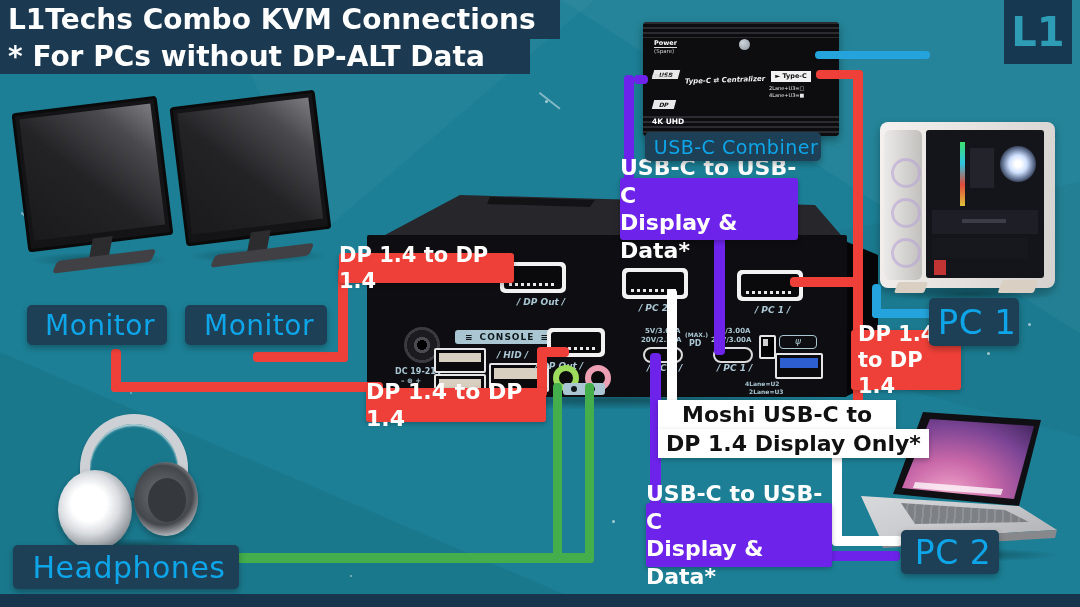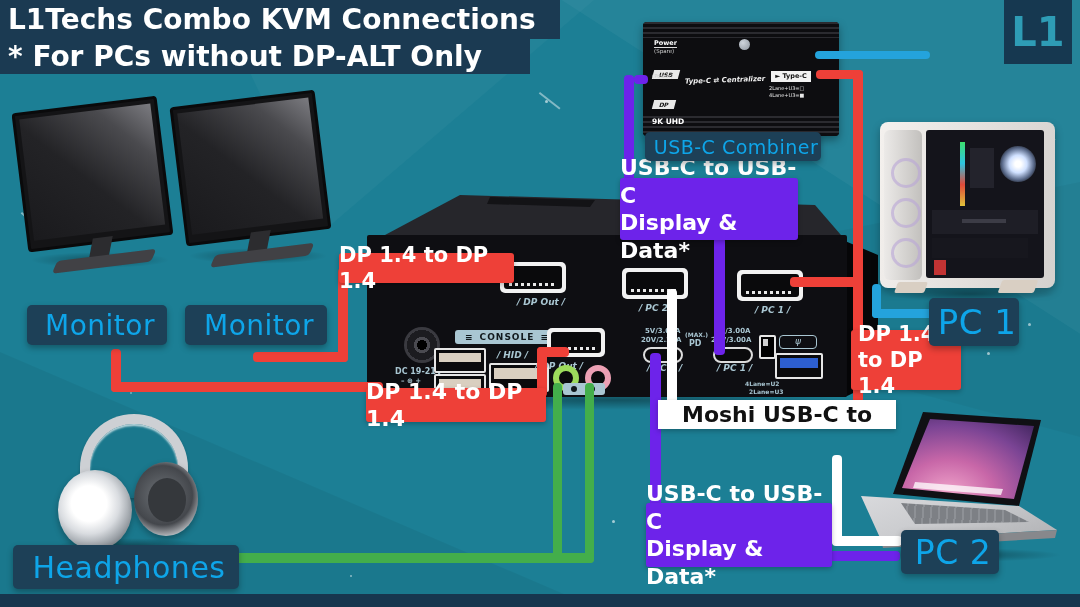--- a/index.html
+++ b/index.html
@@ -119,21 +119,21 @@
     <div class="abs" style="left:9px;top:51px;color:#cfcfcf;font-size:5.5px;">(Power)</div>
     <div class="abs" style="left:10px;top:70px;">
       <span class="whitechip" style="width:22px;height:9px;font-size:6px;line-height:9px;">DP</span>
     </div>
     <div class="abs" style="left:42px;top:54px;width:92px;color:#f0f0f0;font-size:7px;font-style:italic;font-weight:bold;
                 transform:rotate(-2deg);white-space:nowrap;">Type-C ⇄ Centralizer</div>
     <div class="abs" style="left:128px;top:49px;width:40px;height:11px;background:#f2f2f2;color:#111;
                 font-size:6.5px;font-weight:bold;text-align:center;line-height:11px;">► Type-C</div>
     <div class="abs" style="left:126px;top:63px;color:#e8e8e8;font-size:5px;">2Lane+U3=□</div>
     <div class="abs" style="left:126px;top:70px;color:#e8e8e8;font-size:5px;">4Lane+U3=■</div>
-    <div class="abs" style="left:9px;top:95px;color:#fff;font-size:7.5px;font-weight:bold;">9K UHD</div>
+    <div class="abs" style="left:9px;top:95px;color:#fff;font-size:7.5px;font-weight:bold;">4K UHD</div>
   </div>
 
   <div class="abs" style="left:365px;top:185px;width:515px;height:215px;">
 
     <div class="abs" style="left:0;top:0;width:515px;height:70px;
                 clip-path:polygon(20px 50px,95px 10px,450px 20px,482px 57px);background:#26262b;"></div>
     <div class="abs" style="left:0;top:0;width:515px;height:70px;
                 clip-path:polygon(125px 12px,230px 15px,225px 22px,122px 19px);background:#131316;"></div>
 
     <div class="abs" style="left:0;top:0;width:515px;height:215px;
@@ -339,34 +339,35 @@
   <div class="chipC" style="left:620px;top:178px;width:178px;height:62px;background:#6d23ea;font-size:22px;">
     <span>USB-C to USB-C</span>
     <span>Display &amp; Data*</span>
   </div>
   <div class="chipC" style="left:646px;top:503px;width:186px;height:64px;background:#6d23ea;font-size:22px;">
     <span>USB-C to USB-C</span>
     <span>Display &amp; Data*</span>
   </div>
   <div class="abs" style="left:658px;top:400px;font-size:22px;font-weight:bold;line-height:29px;color:#111;">
     <span style="background:#fff;padding:0 24px;display:inline-block;box-shadow:0 2px 5px rgba(0,0,0,.25);">Moshi USB-C to</span><br>
+    <span style="background:#fff;padding:0 8px;display:inline-block;box-shadow:0 2px 5px rgba(0,0,0,.25);">DP 1.4 Display Only*</span>
   </div>
 
   <div class="chipN" style="left:27px;top:305px;width:134px;height:40px;font-size:28px;">Monitor</div>
   <div class="chipN" style="left:185px;top:305px;width:136px;height:40px;font-size:28px;">Monitor</div>
   <div class="chipN" style="left:13px;top:545px;width:220px;height:44px;font-size:30px;">Headphones</div>
   <div class="chipN" style="left:645px;top:132px;width:170px;height:29px;font-size:19px;">USB-C Combiner</div>
   <div class="chipN" style="left:929px;top:298px;width:84px;height:48px;font-size:34px;">PC 1</div>
   <div class="chipN" style="left:901px;top:530px;width:92px;height:44px;font-size:33px;">PC 2</div>
 
   <div class="abs" style="left:0;top:0;">
     <div class="abs" style="left:0;top:0;width:560px;height:39px;background:#1b3a52;"></div>
     <div class="abs" style="left:0;top:39px;width:530px;height:35px;background:#1b3a52;"></div>
     <div class="abs" style="left:8px;top:3px;color:#fff;font-size:28px;font-weight:bold;white-space:nowrap;">L1Techs Combo KVM Connections</div>
-    <div class="abs" style="left:8px;top:40px;color:#fff;font-size:28px;font-weight:bold;white-space:nowrap;">* For PCs without DP-ALT Only</div>
+    <div class="abs" style="left:8px;top:40px;color:#fff;font-size:28px;font-weight:bold;white-space:nowrap;">* For PCs without DP-ALT Data</div>
   </div>
 
   <div class="abs" style="left:1004px;top:0;width:68px;height:64px;background:#163850;display:flex;align-items:center;justify-content:center;">
     <span style="color:#2e9cb5;font-size:40px;font-weight:bold;">L1</span>
   </div>
 
   <div class="abs" style="left:0;top:594px;width:1080px;height:13px;background:#17364e;"></div>
 
 </div>
 

